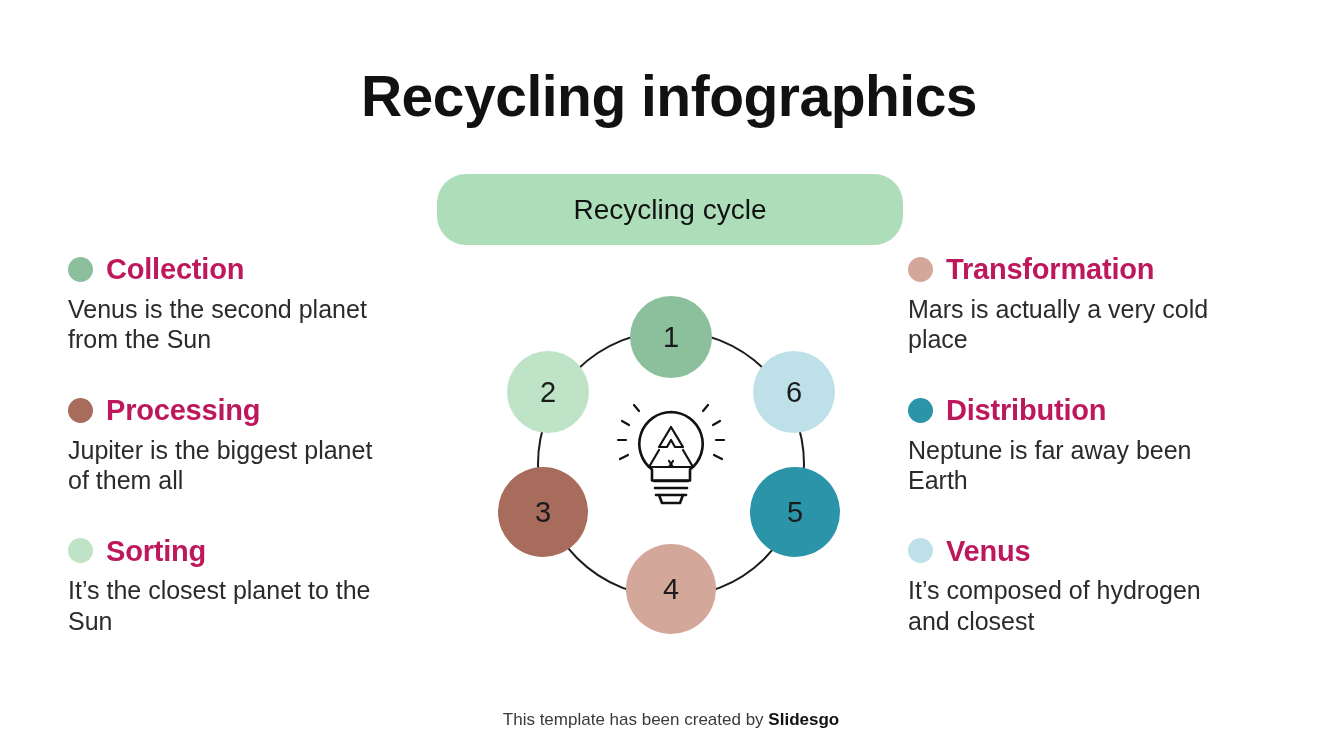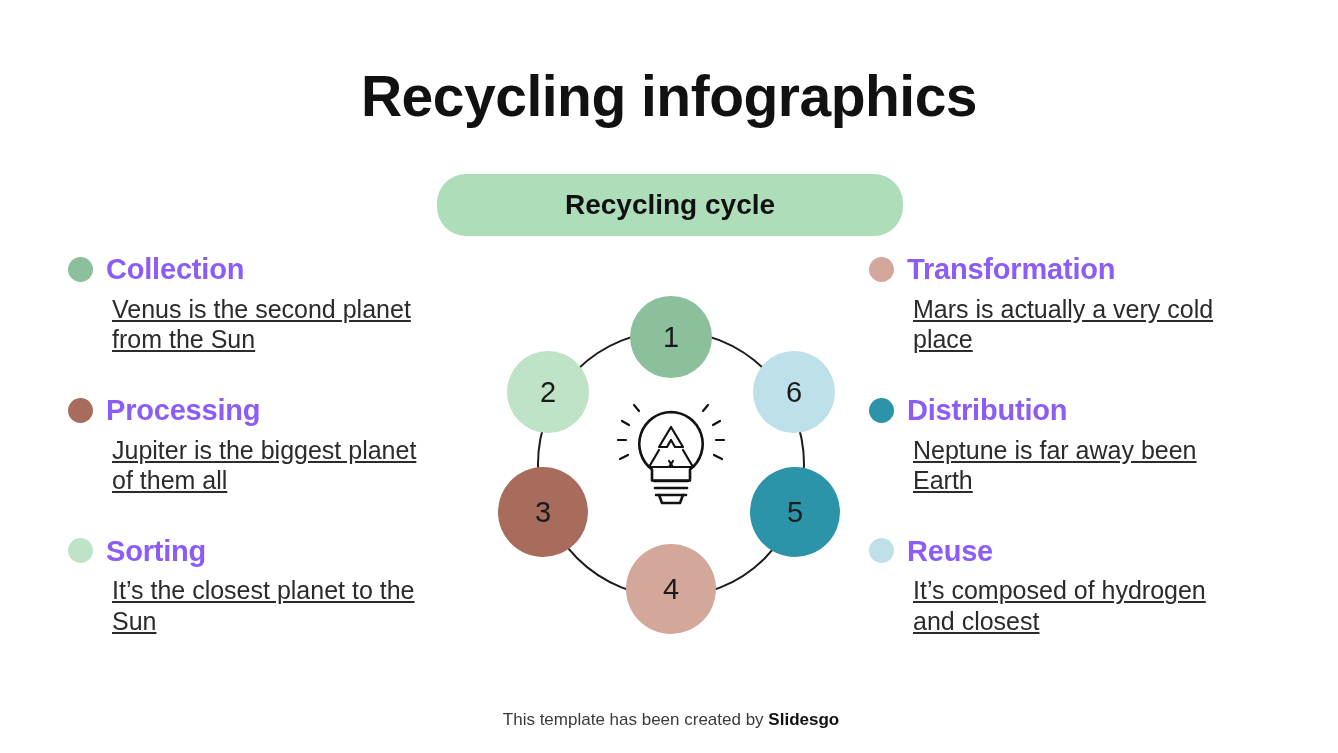--- a/index.html
+++ b/index.html
@@ -32,38 +32,38 @@
     letter-spacing: -0.5px;
     line-height: 1.15;
   }
 
   
   .pill-badge {
     position: absolute;
     left: 437px;
     top: 174px;
     width: 466px;
-    height: 62px;
+    height: 71px;
     border-radius: 29px;
     background: #aeddb9;
     display: flex;
     align-items: center;
     justify-content: center;
     font-size: 28px;
-    font-weight: bold;
+    font-weight: normal;
     color: #111111;
   }
 
   
   .column {
     position: absolute;
     width: 400px;
   }
   .column.left  { left: 68px;  top: 252px; }
-  .column.right { left: 869px; top: 252px; }
+  .column.right { left: 908px; top: 252px; }
 
   .entry { position: relative; margin-bottom: 38px; }
   .entry:last-child { margin-bottom: 0; }
 
   .entry-head {
     display: flex;
     align-items: center;
     gap: 13px;
     margin-bottom: 7px;
   }
@@ -71,32 +71,30 @@
   .entry-dot {
     width: 25px;
     height: 25px;
     border-radius: 50%;
     flex: 0 0 25px;
   }
 
   .entry-title {
     font-size: 29px;
     font-weight: bold;
-    color: #8b5cf6;
+    color: #be185d;
     line-height: 1.2;
     letter-spacing: -0.2px;
   }
 
   .entry-desc {
-    margin-left: 44px;
     font-size: 25px;
     line-height: 1.22;
     color: #2b2b2b;
     max-width: 320px;
-    text-decoration: underline;
   }
 
   
   .wheel {
     position: absolute;
     left: 489px;
     top: 288px;
     width: 364px;
     height: 352px;
   }
@@ -174,21 +172,21 @@
       <div class="entry-head">
         <span class="entry-dot" id="dot-r1" style="background: rgb(43, 148, 168);"></span>
         <span class="entry-title">Distribution</span>
       </div>
       <div class="entry-desc">Neptune is far away been Earth</div>
     </div>
 
     <div class="entry">
       <div class="entry-head">
         <span class="entry-dot" id="dot-r2" style="background: rgb(190, 224, 232);"></span>
-        <span class="entry-title">Reuse</span>
+        <span class="entry-title">Venus</span>
       </div>
       <div class="entry-desc">It’s composed of hydrogen and closest</div>
     </div>
 
   </div>
 
   <div class="wheel">
     <svg width="364" height="352" viewBox="0 0 364 352">
 
       <circle cx="182" cy="176" r="133" fill="none" stroke="#1b1b1b" stroke-width="2" id="cycle-ring"></circle>

